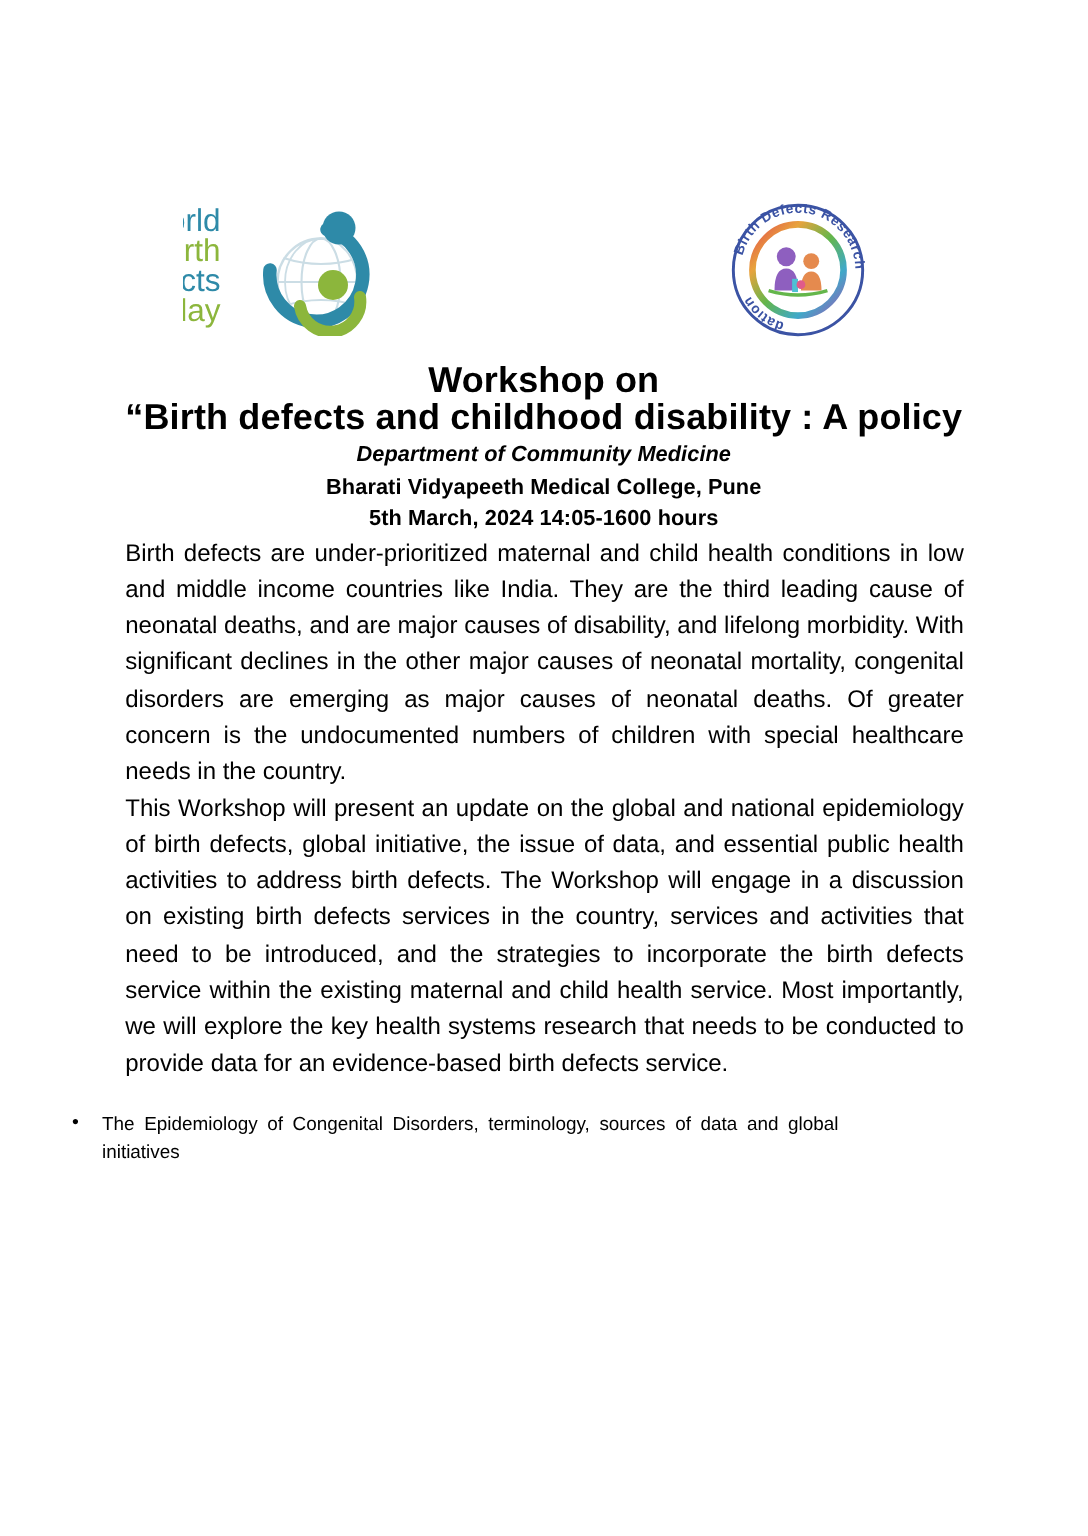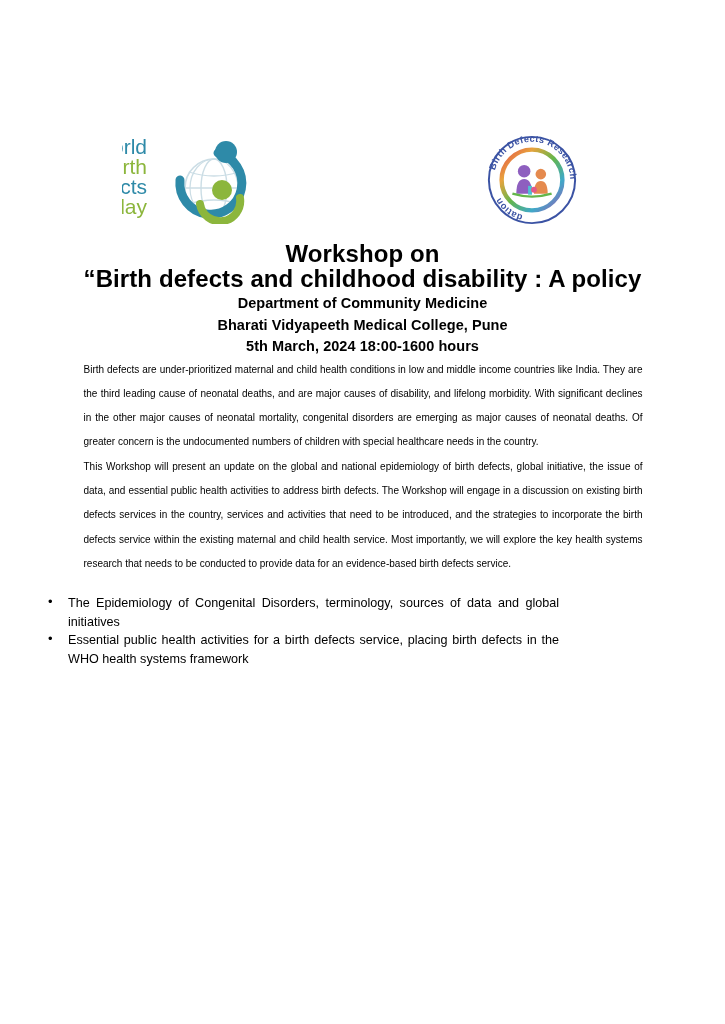--- a/index.html
+++ b/index.html
@@ -54,30 +54,30 @@
     font-weight: bold;
     line-height: 25px;
     letter-spacing: 0.1px;
   }
   .subtitle {
     font-size: 14.5px;
     font-weight: bold;
     line-height: 21.5px;
     letter-spacing: 0.05px;
   }
-  .subtitle-first { margin-top: 2px; }
+  .subtitle-first { margin-top: 2px; font-style: italic; }
 
   
   .body-wrap {
     margin: 0 auto;
     width: 559px;
     padding-left: 1px;
   }
   p.para {
-    font-size: 10px;
+    font-size: 16px;
     line-height: 24.3px;
     text-align: justify;
     margin: 0;
     text-justify: inter-word;
   }
   .para-1 { margin-top: 17px; }
 
   
   ul.agenda {
     list-style: none;
@@ -190,31 +190,30 @@
       </svg>
     </div>
   </div>
 
   <div class="title-block">
     <div class="title-main">Workshop on</div>
     <div class="title-main">“Birth defects and childhood disability : A policy</div>
 
     <div class="subtitle subtitle-first">Department of Community Medicine</div>
     <div class="subtitle">Bharati Vidyapeeth Medical College, Pune</div>
-    <div class="subtitle">5th March, 2024  18:00-1600 hours</div>
+    <div class="subtitle">5th March, 2024  14:05-1600 hours</div>
   </div>
 
   <div class="body-wrap">
     <p class="para para-1">Birth defects are under-prioritized maternal and child health conditions in low and middle income countries like India. They are the third leading cause of neonatal deaths, and are major causes of disability, and lifelong morbidity.  With significant declines in the other major  causes of neonatal mortality, congenital disorders are emerging as major causes of neonatal deaths. Of greater concern is the undocumented numbers of children with special healthcare needs in the country.</p>
     <p class="para">This Workshop will present an update on the global and national epidemiology of birth defects, global initiative, the issue of data, and essential public health activities to address birth defects. The Workshop will engage in a discussion on existing  birth defects services in the country, services and activities that need to be introduced, and the strategies to incorporate the  birth defects service within the  existing maternal and child health service. Most importantly, we will explore the key health systems research that needs to be conducted to provide data for an evidence-based birth defects service.</p>
   </div>
 
   <ul class="agenda">
     <li>The Epidemiology of Congenital Disorders, terminology, sources of data  and global initiatives</li>
-    <li>Essential public health activities for a birth defects service, placing birth defects in the WHO health systems framework</li>
   </ul>
 
   <div class="footer">
 
     <div class="footer-text">
       <div class="org-name">Birth Defects Research Foundation, Pune, India</div>
 
     </div>
   </div>
 

